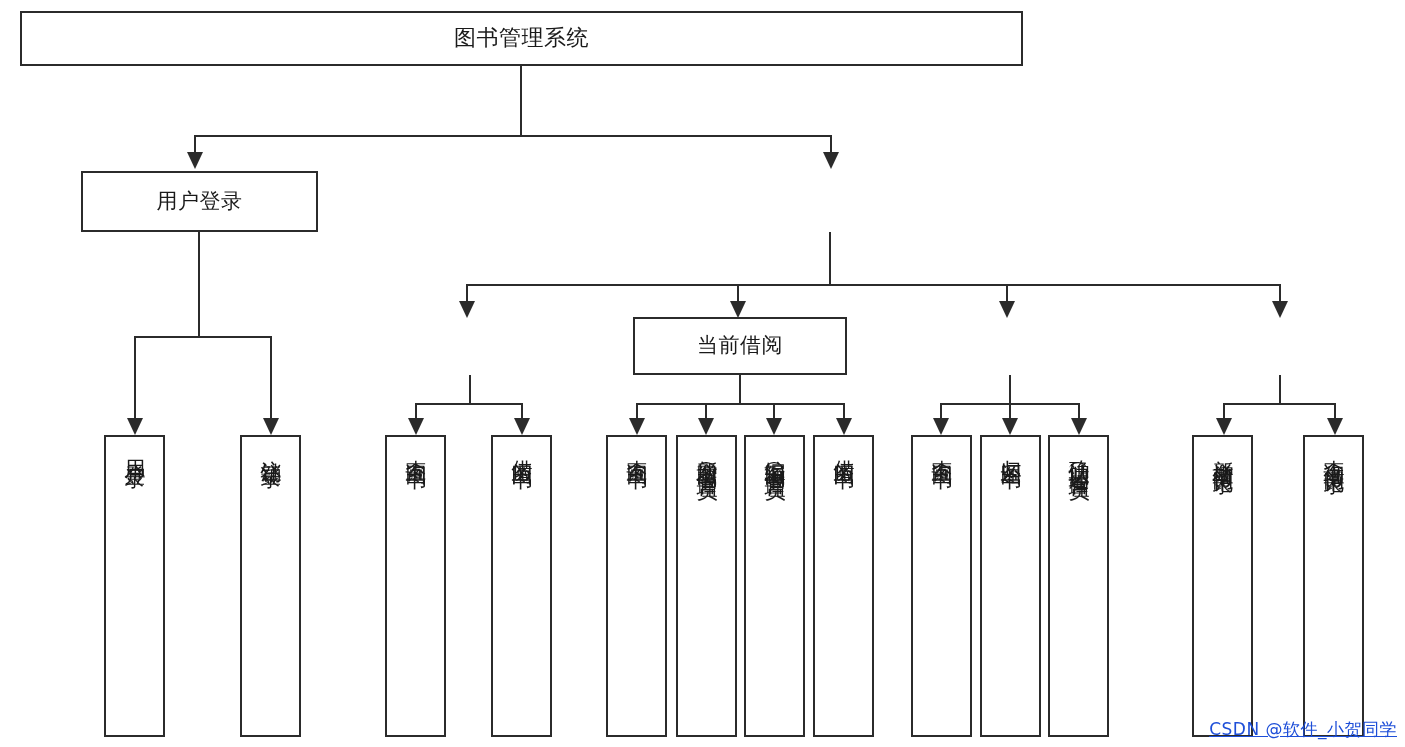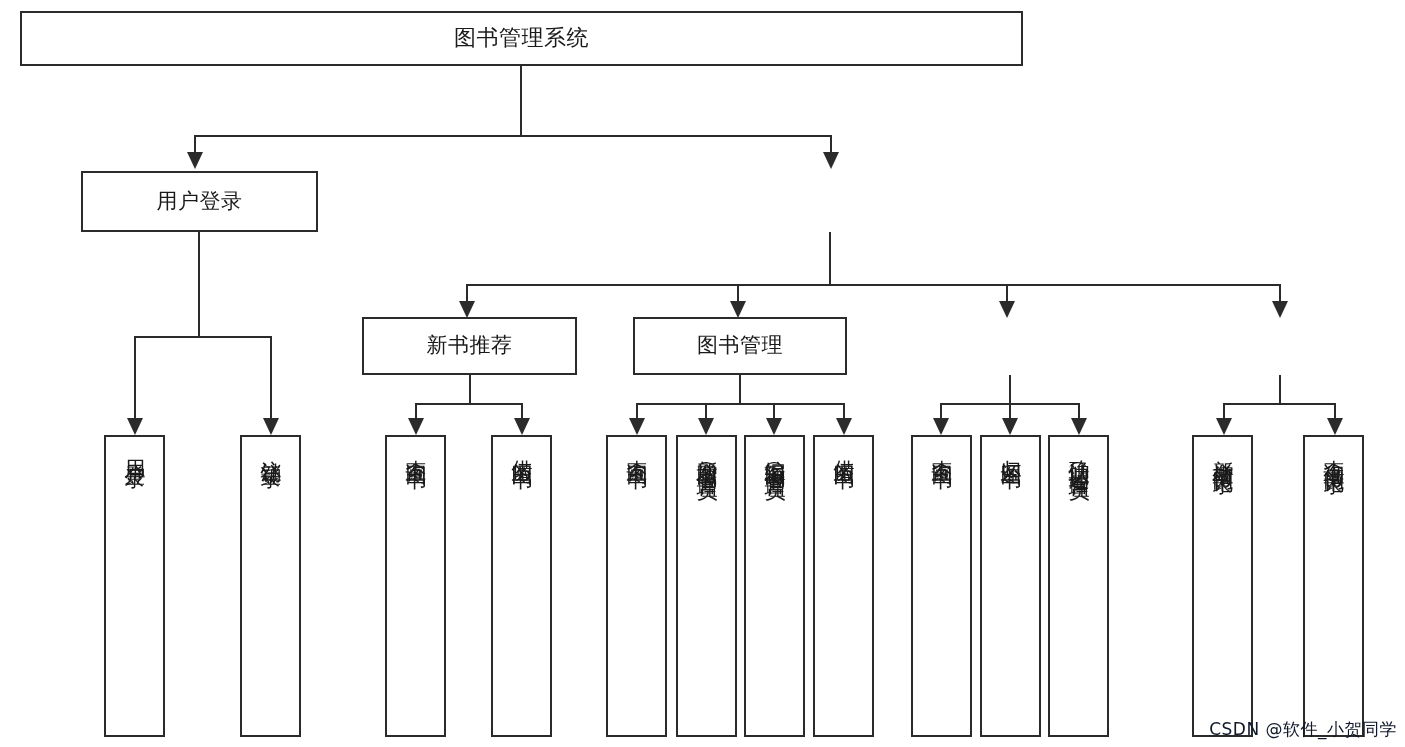--- a/index.html
+++ b/index.html
@@ -69,24 +69,25 @@
     border-left: 8px solid transparent;
     border-right: 8px solid transparent;
     border-top: 17px solid #2b2b2b;
     z-index: 2;
   }
   #watermark {
     position: absolute;
     right: 8px;
     bottom: 6px;
     font-size: 17px;
-    color: #0f172a;
+    color: #1d4ed8;
     letter-spacing: 0.5px;
     z-index: 5;
     white-space: nowrap;
+    text-decoration: underline;
   }
 </style>
 </head>
 <body>
 
 <div id="canvas">
 
   <div class="edge vline" style="left:520px; top:66px; height:70px;"></div>
   <div class="edge hline" style="left:194px; top:135px; width:638px;"></div>
   <div class="edge vline" style="left:194px; top:135px; height:19px;"></div>
@@ -147,25 +148,22 @@
   <div class="arrow" style="left:1327px; top:418px;"></div>
 
   <div class="node h tier0" style="left:20px; top:11px; width:1003px; height:55px;">
     <span class="label">图书管理系统</span>
   </div>
 
   <div class="node h" style="left:81px; top:171px; width:237px; height:61px;">
     <span class="label">用户登录</span>
   </div>
 
-  <div class="node h" style="left:362px; top:317px; width:215px; height:58px;">
-    <span class="label">新书推荐</span>
-  </div>
   <div class="node h" style="left:633px; top:317px; width:214px; height:58px;">
-    <span class="label">图书管理</span>
+    <span class="label">当前借阅</span>
   </div>
 
   <div class="node v" style="left:104px; top:435px; width:61px; height:302px;">
     <span class="label">用户登录</span>
   </div>
   <div class="node v" style="left:240px; top:435px; width:61px; height:302px;">
     <span class="label">注销登录</span>
   </div>
 
   <div class="node v" style="left:385px; top:435px; width:61px; height:302px;">

